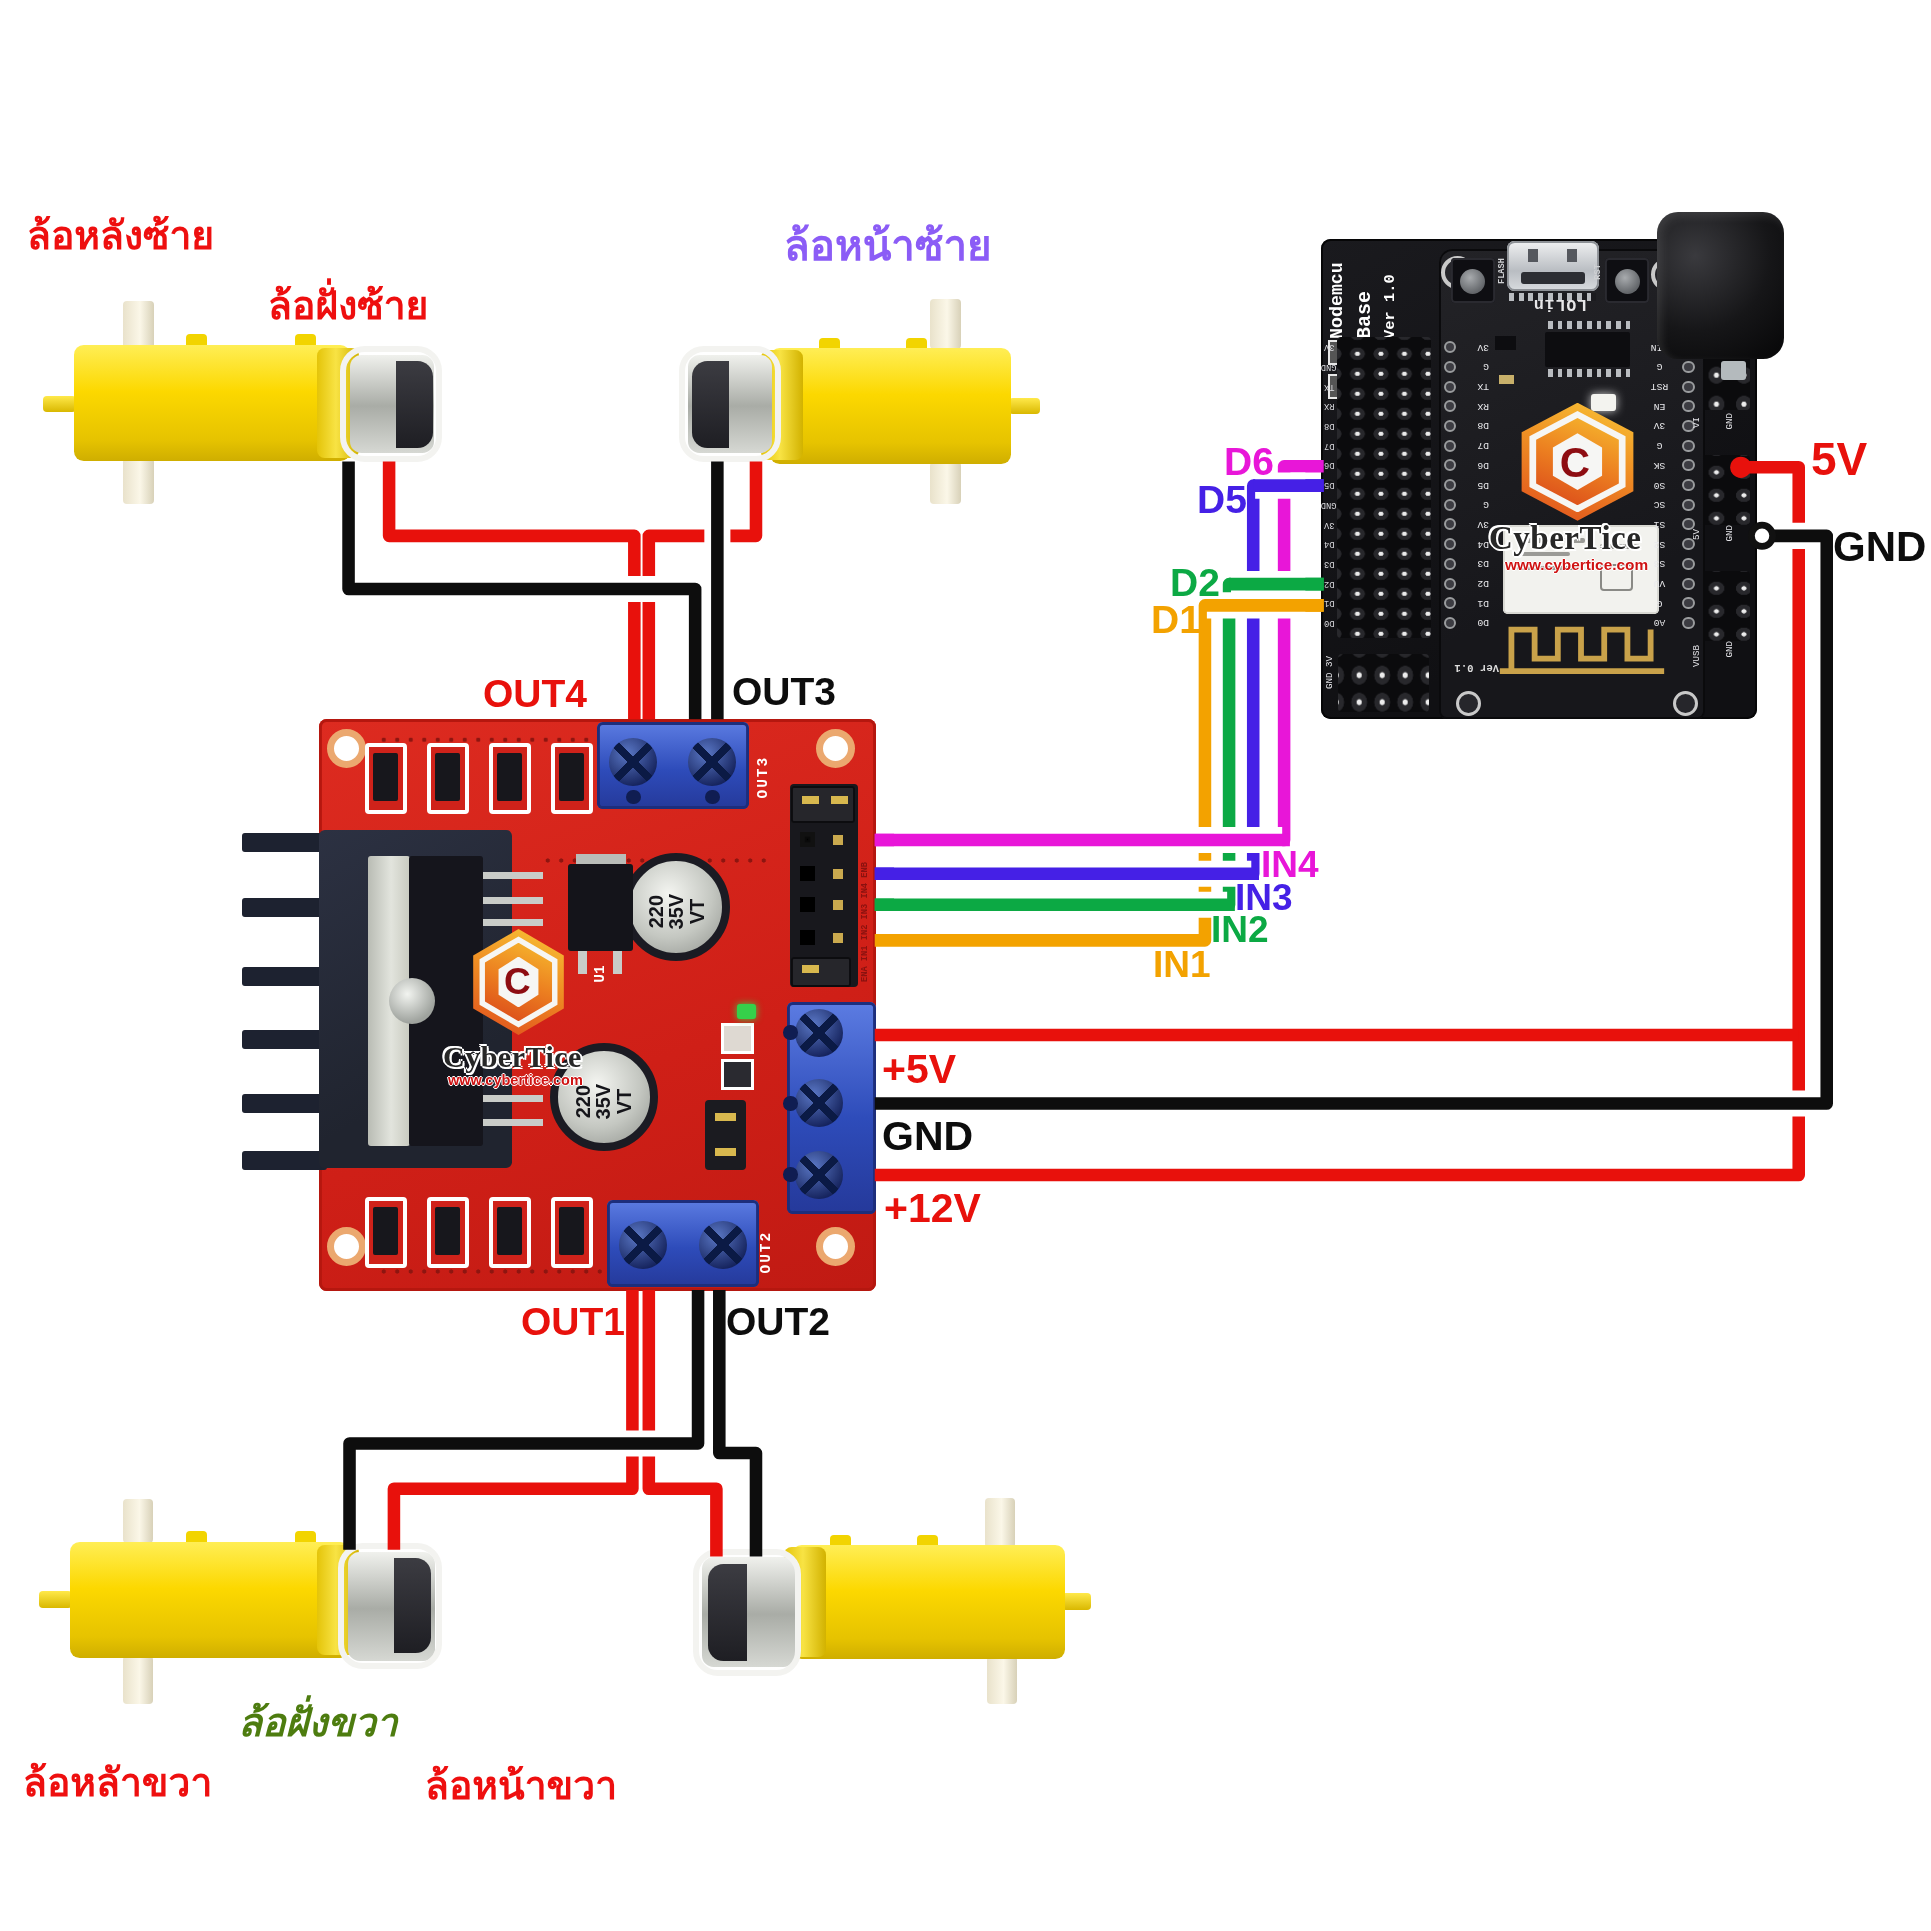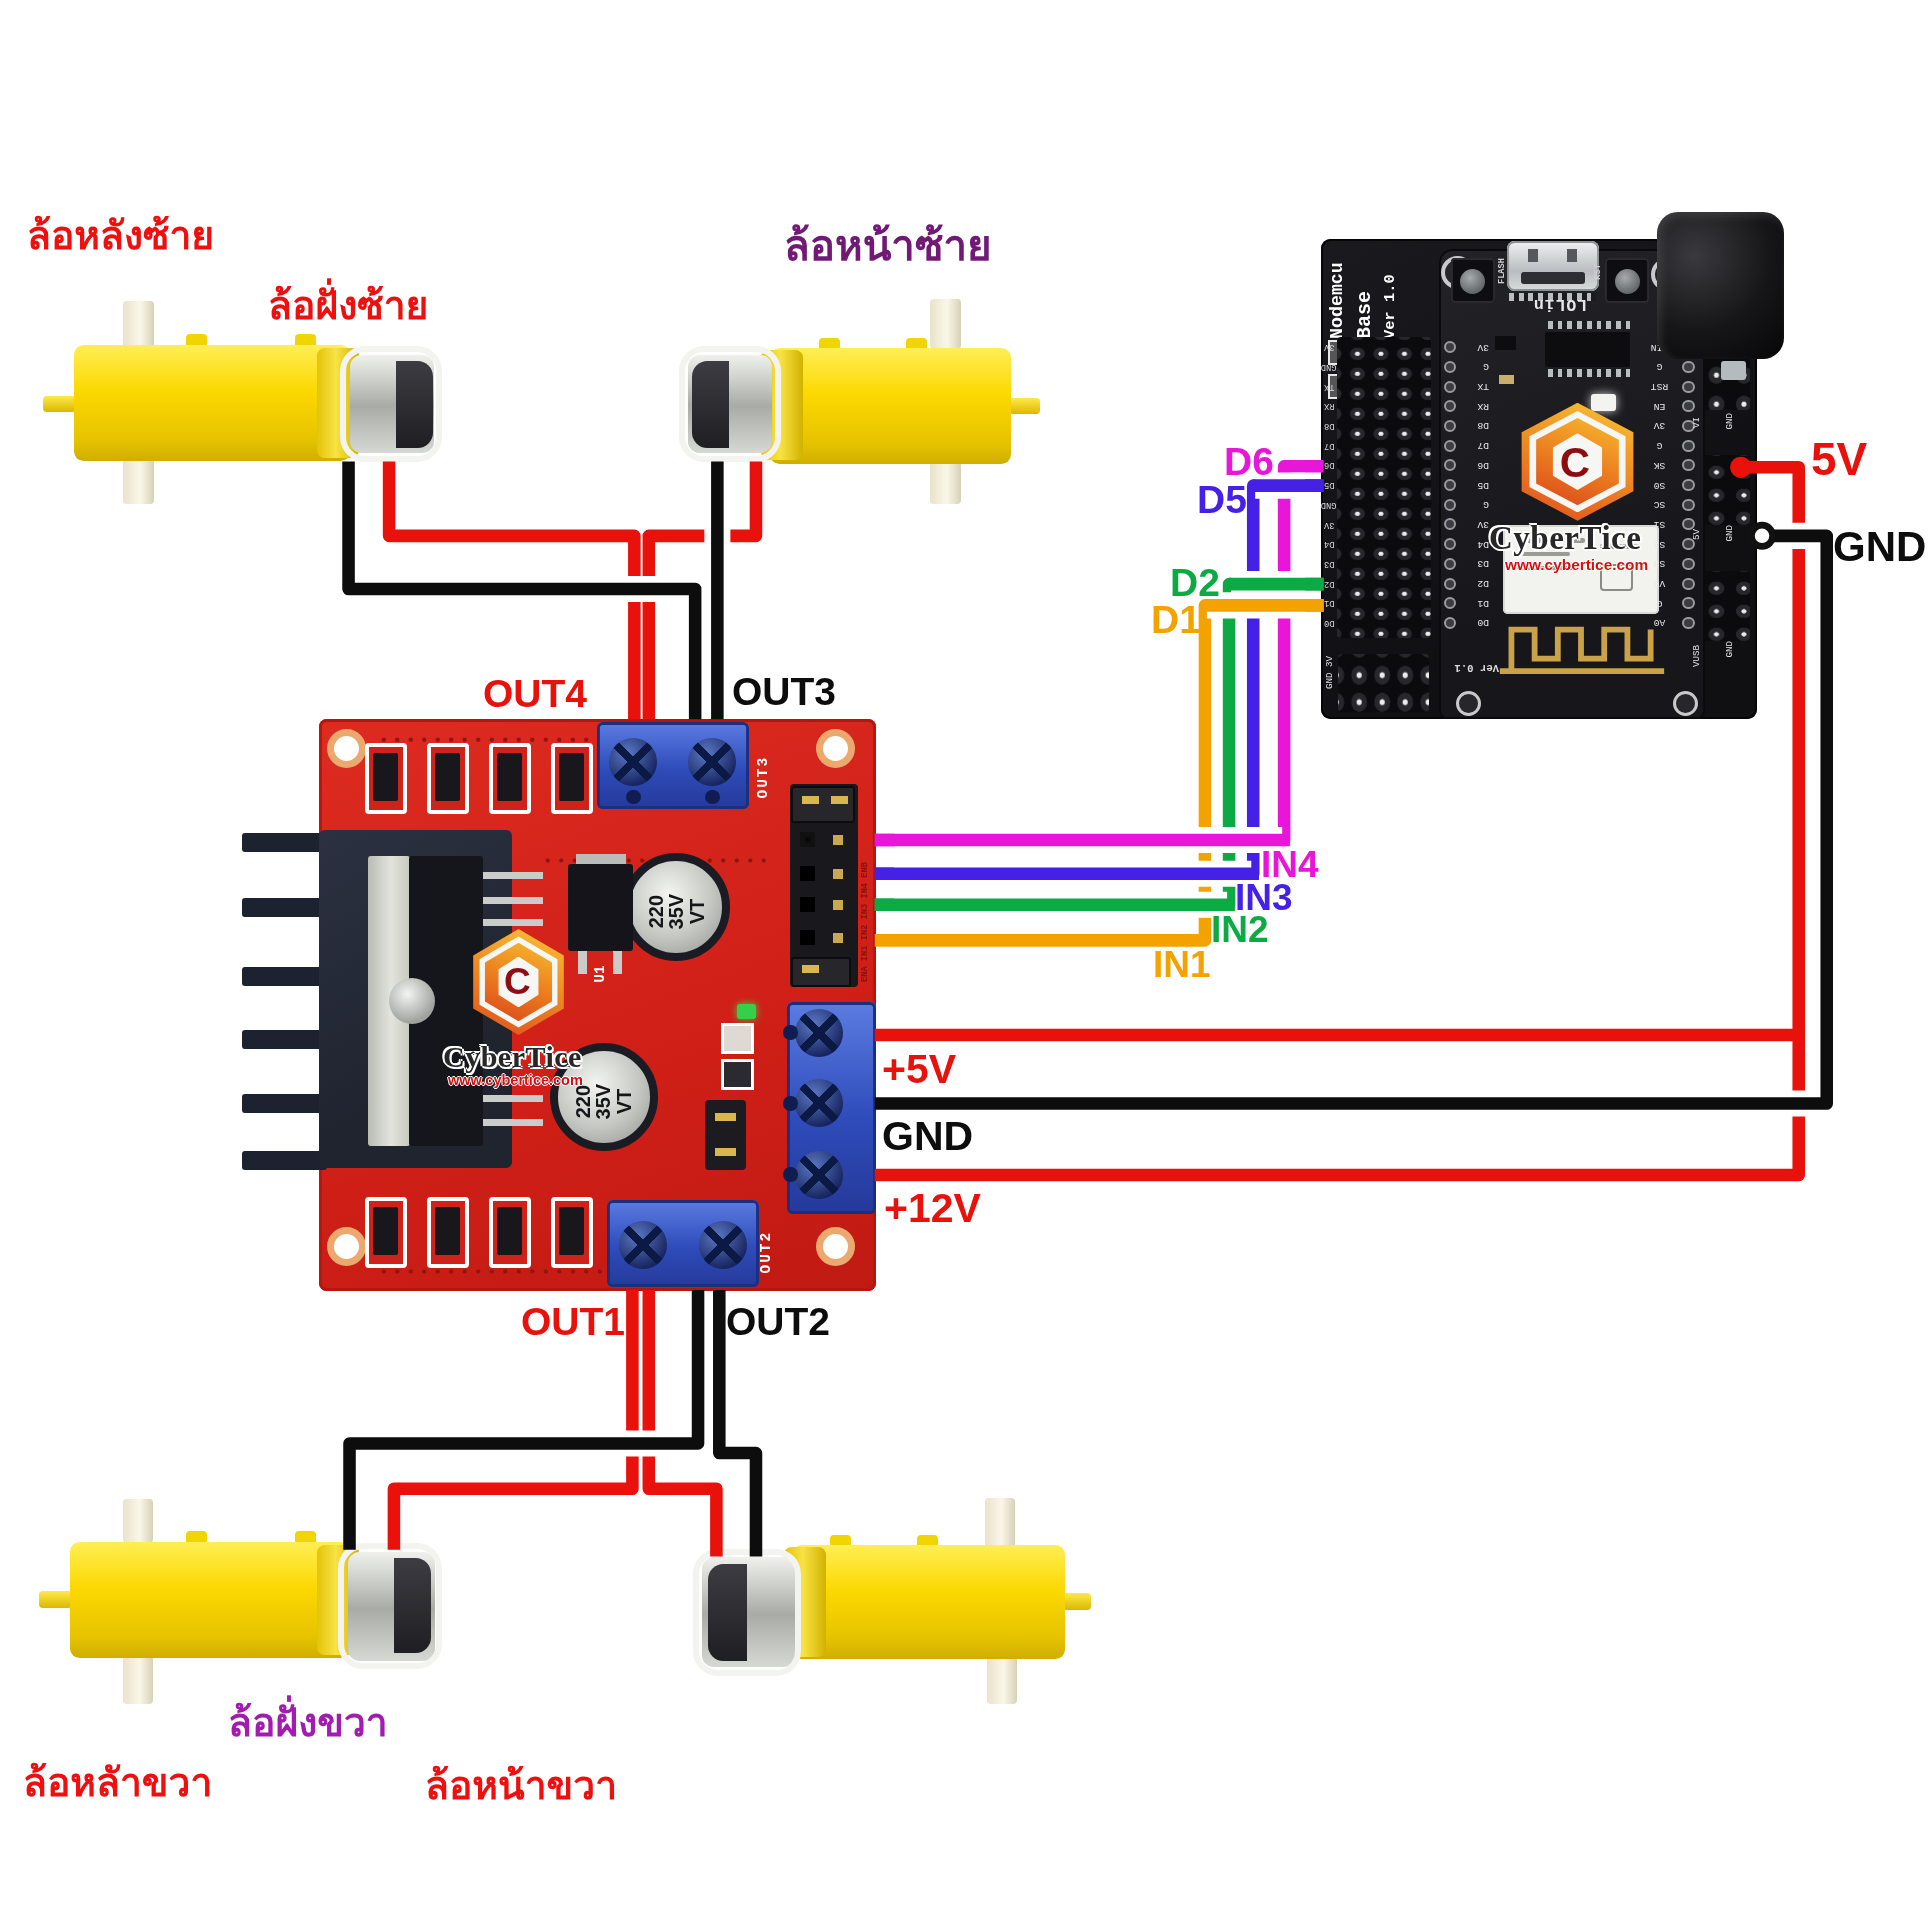--- a/index.html
+++ b/index.html
@@ -469,23 +469,23 @@
       <path d="M906 1072 H1863" stroke="#e8110c"></path>
       <path stroke="#fff" stroke-width="27" d="M1846 555 H1892 V1143 H926"></path>
       <path d="M1828 555 H1892 V1143 H906" stroke="#0d0d0d"></path>
     </g>
     <circle cx="1803" cy="484" r="11" fill="#e8110c"></circle>
     <circle cx="1825" cy="555" r="11" fill="#ffffff" stroke="#111" stroke-width="7"></circle>
   </svg>
 
   <div class="thai" style="left: 27px; top: 214px; color: rgb(238, 15, 15);">ล้อหลังซ้าย</div>
   <div class="thai" style="left: 268px; top: 284px; color: rgb(238, 15, 15);">ล้อฝั่งซ้าย</div>
-  <div class="thai" style="left: 784px; top: 222px; font-size: 42px; color: #701a75;">ล้อหน้าซ้าย</div>
+  <div class="thai" style="left: 784px; top: 222px; font-size: 42px; color: #8b5cf6;">ล้อหน้าซ้าย</div>
   <div class="thai" style="left: 23px; top: 1761px; color: rgb(238, 15, 15);">ล้อหลัาขวา</div>
-  <div class="thai" style="left: 228px; top: 1701px; color: #a21caf;">ล้อฝั่งขวา</div>
+  <div class="thai" style="left: 238px; top: 1701px; color: #4d7c0f; font-style: italic;">ล้อฝั่งขวา</div>
   <div class="thai" style="left: 425px; top: 1764px; color: rgb(238, 15, 15);">ล้อหน้าขวา</div>
 
   <div class="wlbl" style="left: 483px; top: 674px; color: rgb(232, 17, 12);">OUT4</div>
   <div class="wlbl" style="left: 732px; top: 672px; color: rgb(13, 13, 13);">OUT3</div>
   <div class="wlbl" style="left: 521px; top: 1302px; color: rgb(232, 17, 12);">OUT1</div>
   <div class="wlbl" style="left: 726px; top: 1302px; color: rgb(13, 13, 13);">OUT2</div>
 
   <div class="wlbl" style="left: 1224px; top: 442px; color: rgb(232, 22, 216);">D6</div>
   <div class="wlbl" style="left: 1197px; top: 480px; color: rgb(69, 32, 230);">D5</div>
   <div class="wlbl" style="left: 1170px; top: 563px; color: rgb(12, 169, 68);">D2</div>

